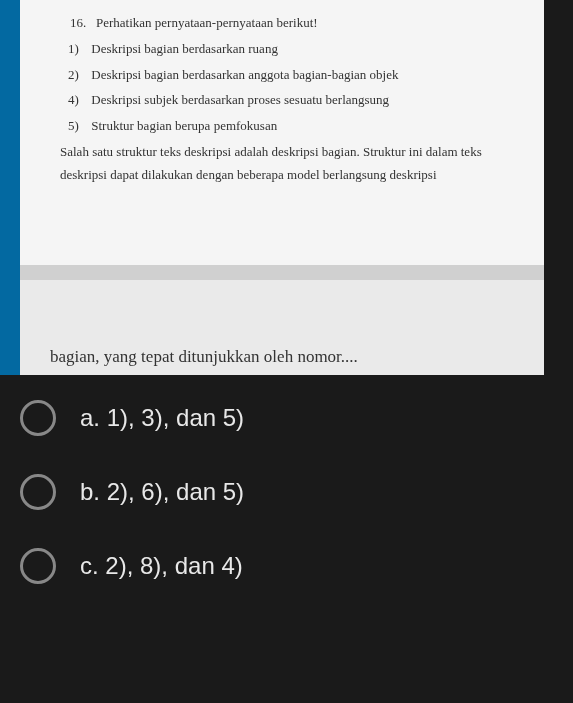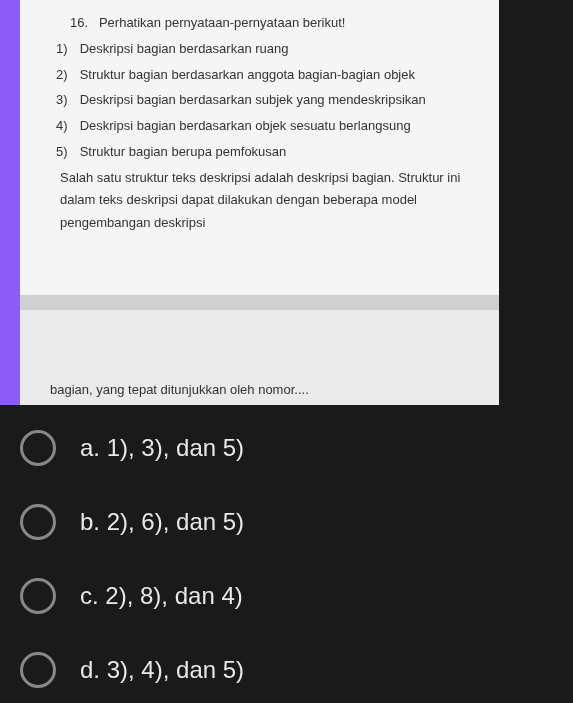--- a/index.html
+++ b/index.html
@@ -8,40 +8,41 @@
       box-sizing: border-box;
     }
     body {
       width: 573px;
       height: 703px;
       background: #1a1a1a;
       font-family: Arial, sans-serif;
       overflow: hidden;
     }
     .document-area {
-      background: #8b5cf6;
-      width: 499px;
+      background: #0369a1;
+      width: 544px;
       position: relative;
+      font-family: Liberation Serif, serif;
     }
     .page-top {
       background: #f5f5f5;
       padding: 12px 20px 60px 20px;
       margin-left: 20px;
       margin-right: 0;
       min-height: 265px;
       color: #333;
       font-size: 13px;
       line-height: 1.75;
     }
     .question-number {
       margin-left: 30px;
       color: #333;
     }
     .list-item {
-      margin-left: 16px;
+      margin-left: 28px;
       color: #333;
       margin-top: 3px;
     }
     .list-item .num {
       display: inline-block;
       width: 20px;
     }
     .explanation {
       margin-left: 20px;
       margin-top: 3px;
@@ -52,21 +53,21 @@
       height: 15px;
       margin-left: 20px;
     }
     .page-bottom {
       background: #eaeaea;
       margin-left: 20px;
       margin-right: 0;
       min-height: 95px;
       position: relative;
       color: #333;
-      font-size: 13px;
+      font-size: 17px;
     }
     .bottom-text {
       position: absolute;
       bottom: 8px;
       left: 30px;
     }
     .answers-area {
       background: #1a1a1a;
       padding: 25px 20px;
     }
@@ -98,35 +99,31 @@
     <div class="question-number">
       <span>16.</span>&nbsp;&nbsp;
       <span>Perhatikan pernyataan-pernyataan berikut!</span>
     </div>
     <div class="list-item">
       <span class="num">1)</span>
       <span>Deskripsi bagian berdasarkan ruang</span>
     </div>
     <div class="list-item">
       <span class="num">2)</span>
-      <span>Struktur bagian berdasarkan anggota bagian-bagian objek</span>
-    </div>
-    <div class="list-item">
-      <span class="num">3)</span>
-      <span>Deskripsi bagian berdasarkan subjek yang mendeskripsikan</span>
+      <span>Deskripsi bagian berdasarkan anggota bagian-bagian objek</span>
     </div>
     <div class="list-item">
       <span class="num">4)</span>
-      <span>Deskripsi bagian berdasarkan objek sesuatu berlangsung</span>
+      <span>Deskripsi subjek berdasarkan proses sesuatu berlangsung</span>
     </div>
     <div class="list-item">
       <span class="num">5)</span>
       <span>Struktur bagian berupa pemfokusan</span>
     </div>
-    <div class="explanation">Salah satu struktur teks deskripsi adalah deskripsi bagian. Struktur ini dalam teks deskripsi dapat dilakukan dengan beberapa model pengembangan deskripsi</div>
+    <div class="explanation">Salah satu struktur teks deskripsi adalah deskripsi bagian. Struktur ini dalam teks deskripsi dapat dilakukan dengan beberapa model berlangsung deskripsi</div>
   </div>
   <div class="gap"></div>
   <div class="page-bottom">
     <div class="bottom-text">bagian, yang tepat ditunjukkan oleh nomor....</div>
   </div>
 </div>
 
 <div class="answers-area">
   <div class="answer-option">
     <div class="radio-circle"></div>
@@ -142,20 +139,13 @@
       <span>2), 6), dan 5)</span>
     </div>
   </div>
   <div class="answer-option">
     <div class="radio-circle"></div>
     <div class="option-text">
       <span>c.</span>
       <span>2), 8), dan 4)</span>
     </div>
   </div>
-  <div class="answer-option">
-    <div class="radio-circle"></div>
-    <div class="option-text">
-      <span>d.</span>
-      <span>3), 4), dan 5)</span>
-    </div>
-  </div>
 </div>
 
 </body></html>

